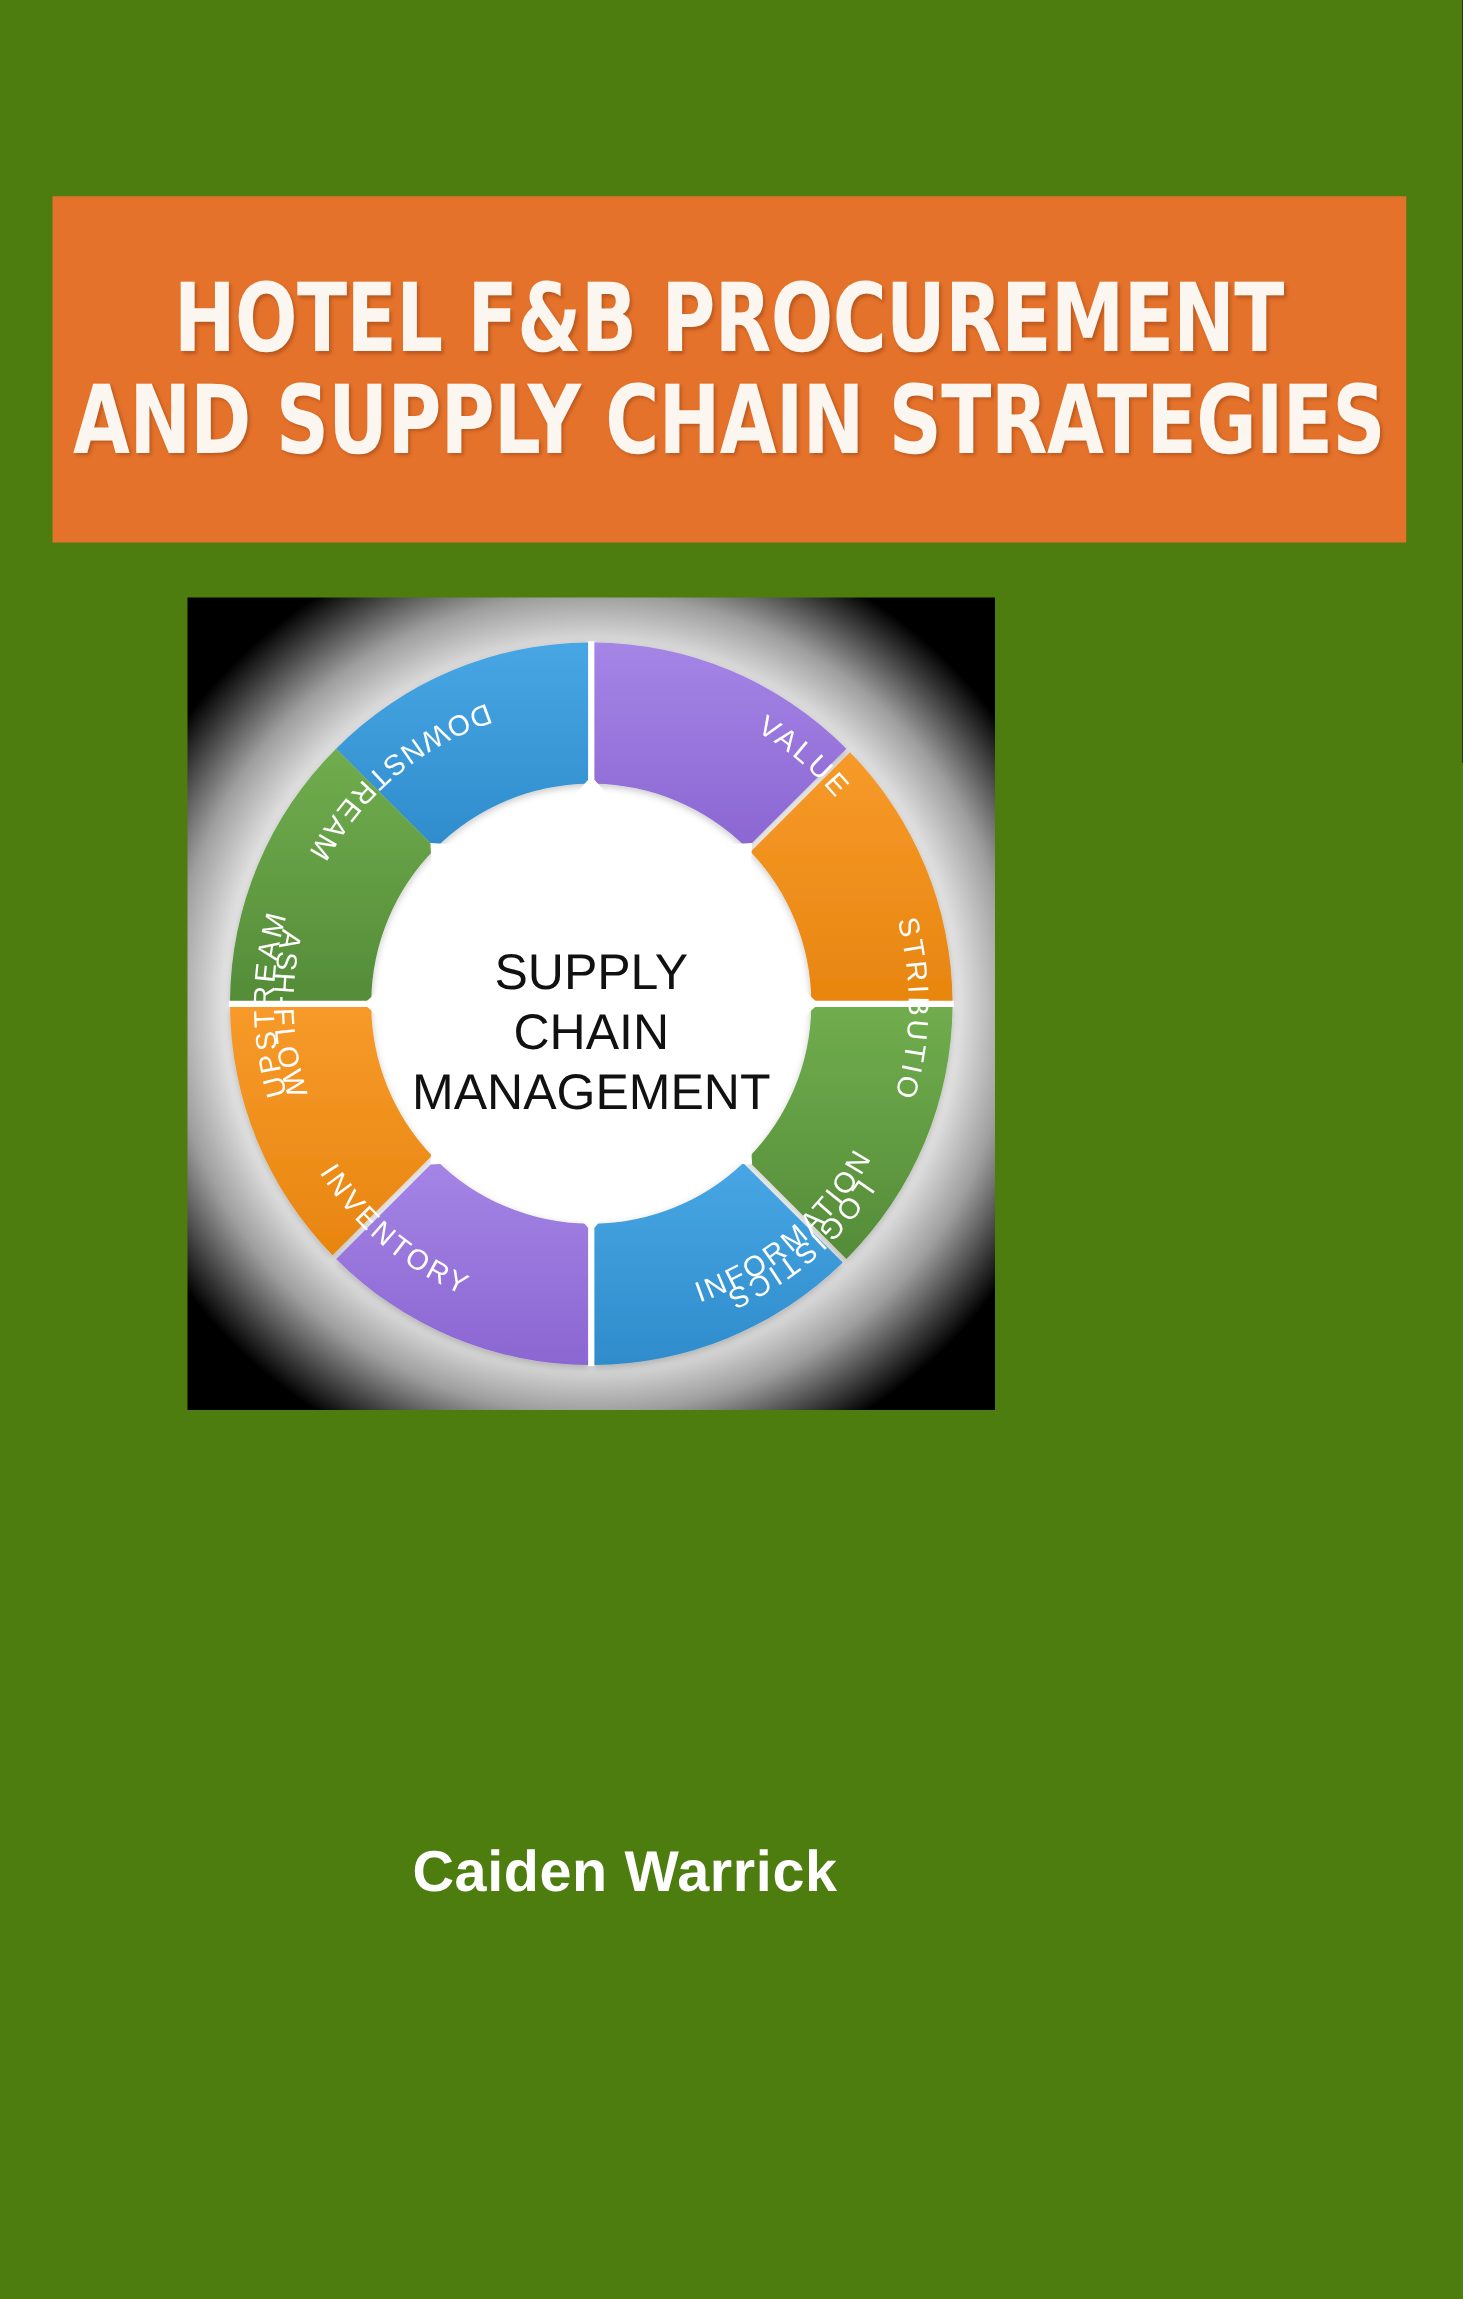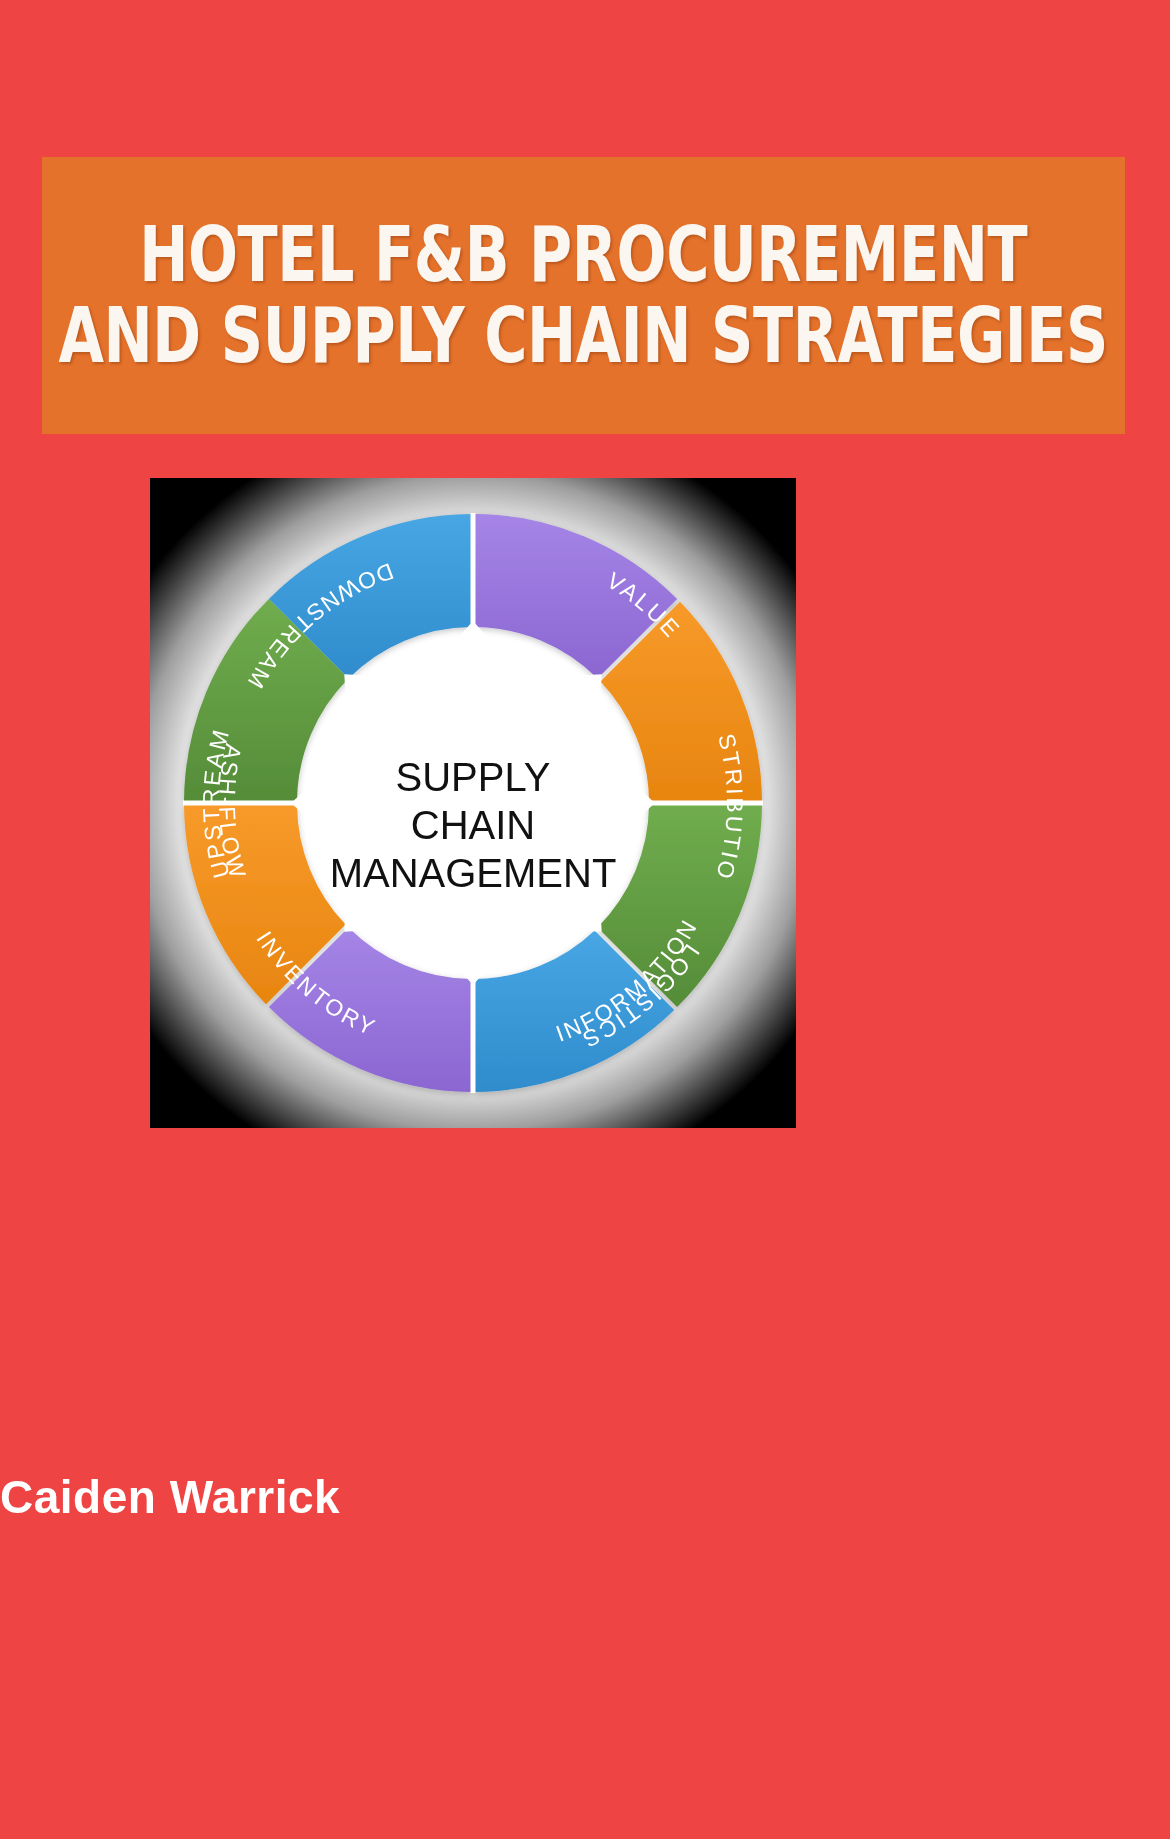--- a/index.html
+++ b/index.html
@@ -8,21 +8,21 @@
     background: #000;
   }
   body {
     font-family: "Liberation Sans", sans-serif;
   }
 
   #cover {
     position: relative;
     width: 1170px;
     height: 1839px;
-    background: #ef4444;
+    background: #4d7c0f;
     overflow: hidden;
   }
 
   
   #title-band {
     position: absolute;
     left: 42px;
     top: 157px;
     width: 1083px;
     height: 277px;
@@ -84,20 +84,21 @@
     fill: #111111;
     text-anchor: middle;
   }
 
   
   #author {
     position: absolute;
     left: 0;
     top: 1470px;
     width: 1000px;
+    text-align: center;
     color: #ffffff;
     font-size: 46px;
     font-weight: 700;
     letter-spacing: 0.5px;
   }
 
   
   #publisher-logo {
     position: absolute;
     left: 900px;

